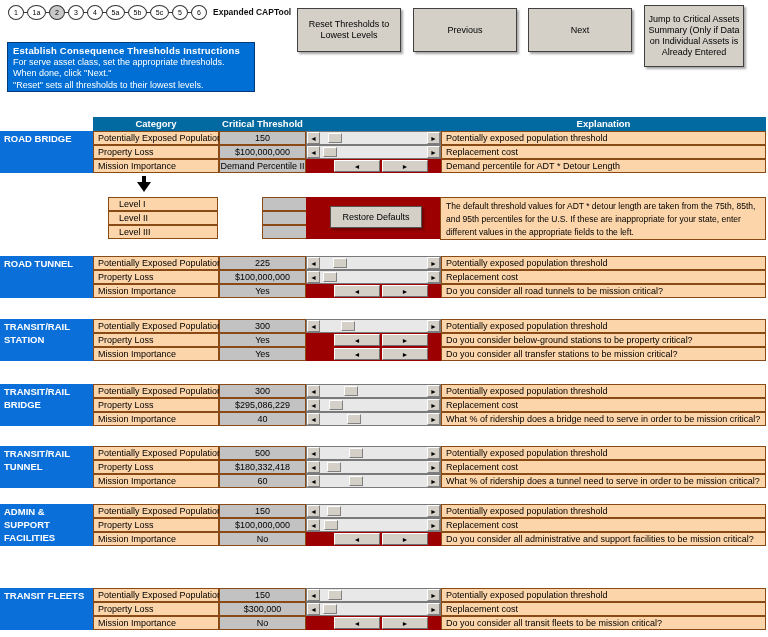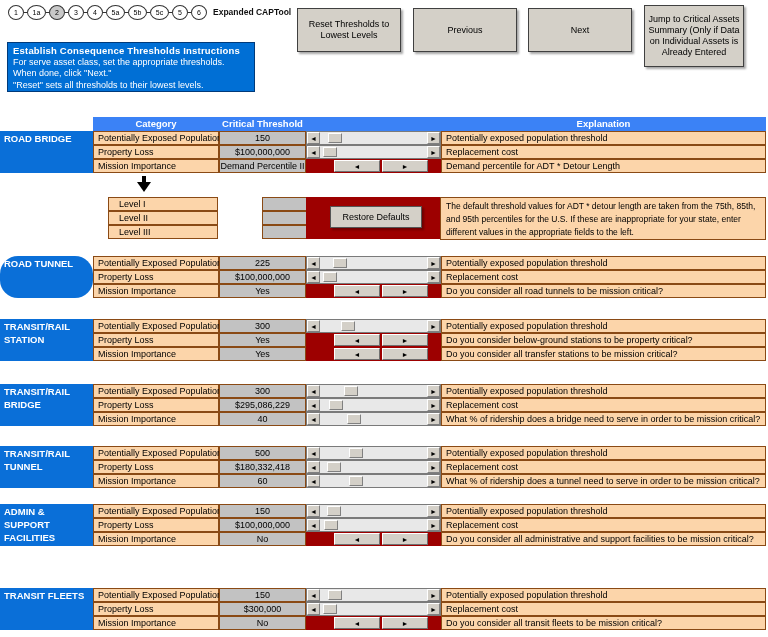--- a/index.html
+++ b/index.html
@@ -39,21 +39,21 @@
     border:1px solid #404040;
     box-shadow:2px 2px 2px rgba(0,0,0,.35);
     display:flex;align-items:center;justify-content:center;text-align:center;
     font-size:9px;line-height:11px;color:#000;box-sizing:border-box;
     padding:1px 3px;
   }
   #btn-reset{left:297px;top:8px;width:104px;height:44px;}
   #btn-prev{left:413px;top:8px;width:104px;height:44px;}
   #btn-next{left:528px;top:8px;width:104px;height:44px;}
   #btn-jump{left:644px;top:5px;width:100px;height:62px;}
-  .hdr{position:absolute;background:#3b82f6;color:#fff;font-weight:bold;
+  .hdr{position:absolute;background:#0369a1;color:#fff;font-weight:bold;
        text-align:center;font-size:9.5px;line-height:13px;box-sizing:border-box;}
   .assetlabel{
     position:absolute;background:#0a6fd8;color:#fff;font-weight:bold;
     font-size:9.5px;box-sizing:border-box;padding:1px 3px 0 4px;line-height:13px;
   }
   .cat{
     position:absolute;background:#fcd5aa;border:1px solid #8a4a15;
     box-sizing:border-box;font-size:9px;padding:0 0 0 4px;line-height:13px;
     white-space:nowrap;
   }
@@ -180,21 +180,21 @@
       <div class="arr r">►</div>
     </div>
     <div class="expl" style="left: 441px; top: 145px; width: 325px; height: 14px;">Replacement cost</div>
     <div class="cat" style="left: 93px; top: 159px; width: 126px; height: 14px;">Mission Importance</div>
     <div class="val" style="left: 219px; top: 159px; width: 87px; height: 14px;">Demand Percentile II</div>
     <div class="spin" style="left: 306px; top: 159px; width: 135px; height: 14px;">
       <div class="sbtn" style="left: 28px; width: 46px;">◄</div>
       <div class="sbtn" style="left: 76px; width: 46px;">►</div>
     </div>
     <div class="expl" style="left: 441px; top: 159px; width: 325px; height: 14px;">Demand percentile for ADT * Detour Length</div>
-    <div class="assetlabel" style="left: 0px; top: 256px; width: 93px; height: 42px; border-radius: 18px;">
+    <div class="assetlabel" style="left: 0px; top: 256px; width: 93px; height: 42px;">
       <div>ROAD TUNNEL</div>
     </div>
     <div class="cat" style="left: 93px; top: 256px; width: 126px; height: 14px;">Potentially Exposed Population</div>
     <div class="val" style="left: 219px; top: 256px; width: 87px; height: 14px;">225</div>
     <div class="sb" style="left: 306px; top: 256px; width: 135px; height: 14px;">
       <div class="arr l">◄</div>
       <div class="thumb" style="left: 26.09px; width: 14px;"></div>
       <div class="arr r">►</div>
     </div>
     <div class="expl" style="left: 441px; top: 256px; width: 325px; height: 14px;">Potentially exposed population threshold</div>

